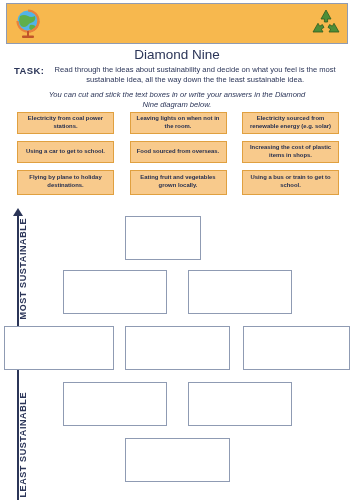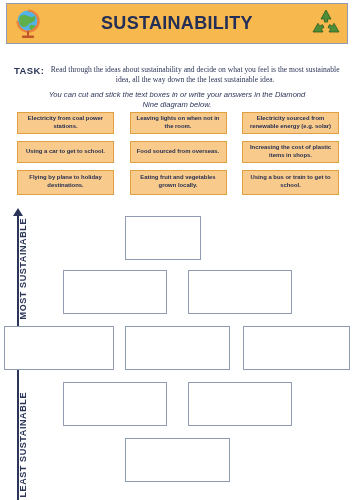--- a/index.html
+++ b/index.html
@@ -94,21 +94,20 @@
     white-space: nowrap;
   }
   .task-text {
     flex: 1;
     font-size: 7.6px;
     line-height: 1.35;
     text-align: center;
     padding-right: 12px;
     padding-left: 4px;
     color: #2b3558;
-    font-family: Liberation Serif, serif;
   }
   .task-note {
     position: absolute;
     top: 90px;
     left: 0;
     width: 354px;
     text-align: center;
     font-size: 7.6px;
     line-height: 1.35;
     color: #2b3558;
@@ -213,34 +212,34 @@
         <path d="M9 9 Q13 7 17 9 Q20 11 24 9 Q25 13 22 15 Q18 16 16 19 Q13 21 10 19 Q7 15 9 9 Z" fill="#5FAF4B"></path>
         <path d="M19 18 Q23 17 25 20 Q24 23 20 23 Q17 22 19 18 Z" fill="#5FAF4B"></path>
         <path d="M17 3.5 A10.5 10.5 0 0 1 17 24.5" fill="none" stroke="#E8823C" stroke-width="2.2"></path>
         <path d="M6.5 14 A10.5 10.5 0 0 0 27.5 14" fill="none" stroke="#E8823C" stroke-width="2.2"></path>
         <rect x="16" y="24" width="2" height="5" fill="#C1542A"></rect>
         <rect x="11" y="28.5" width="12" height="2.4" rx="1" fill="#C1542A"></rect>
       </svg>
     </span>
 
     <div class="banner-center">
-      <span class="banner-title">SUSTAINABILITY</span>
     </div>
 
     <span class="recycle-icon">
       <svg viewBox="0 0 34 32" width="34" height="32">
         <g fill="#4E8E38" stroke="#2f5a20" stroke-width="0.8">
           <path d="M17 2 L22 11 L18.6 11 L18.6 14 L15.4 14 L15.4 11 L12 11 Z"></path>
           <path d="M30 24 L20 24 L21.7 21 L19 19.4 L20.6 16.6 L23.3 18.2 L25 15.3 Z"></path>
           <path d="M4 24 L9 15.3 L10.7 18.2 L13.4 16.6 L15 19.4 L12.3 21 L14 24 Z"></path>
         </g>
       </svg>
     </span>
   </div>
 
+  <div class="doc-title">Diamond Nine</div>
 
   <div class="task-row">
     <span class="task-label">TASK:</span>
     <span class="task-text">Read through the ideas about sustainability and decide on what you feel is the most sustainable idea, all the way down the the least sustainable idea.</span>
   </div>
   <div class="task-note">You can cut and stick the text boxes in or write your answers in the Diamond Nine diagram below.</div>
 
   <div class="ideas">
     <div class="idea-row r1">
       <div class="idea-card">Electricity from coal power stations.</div>

